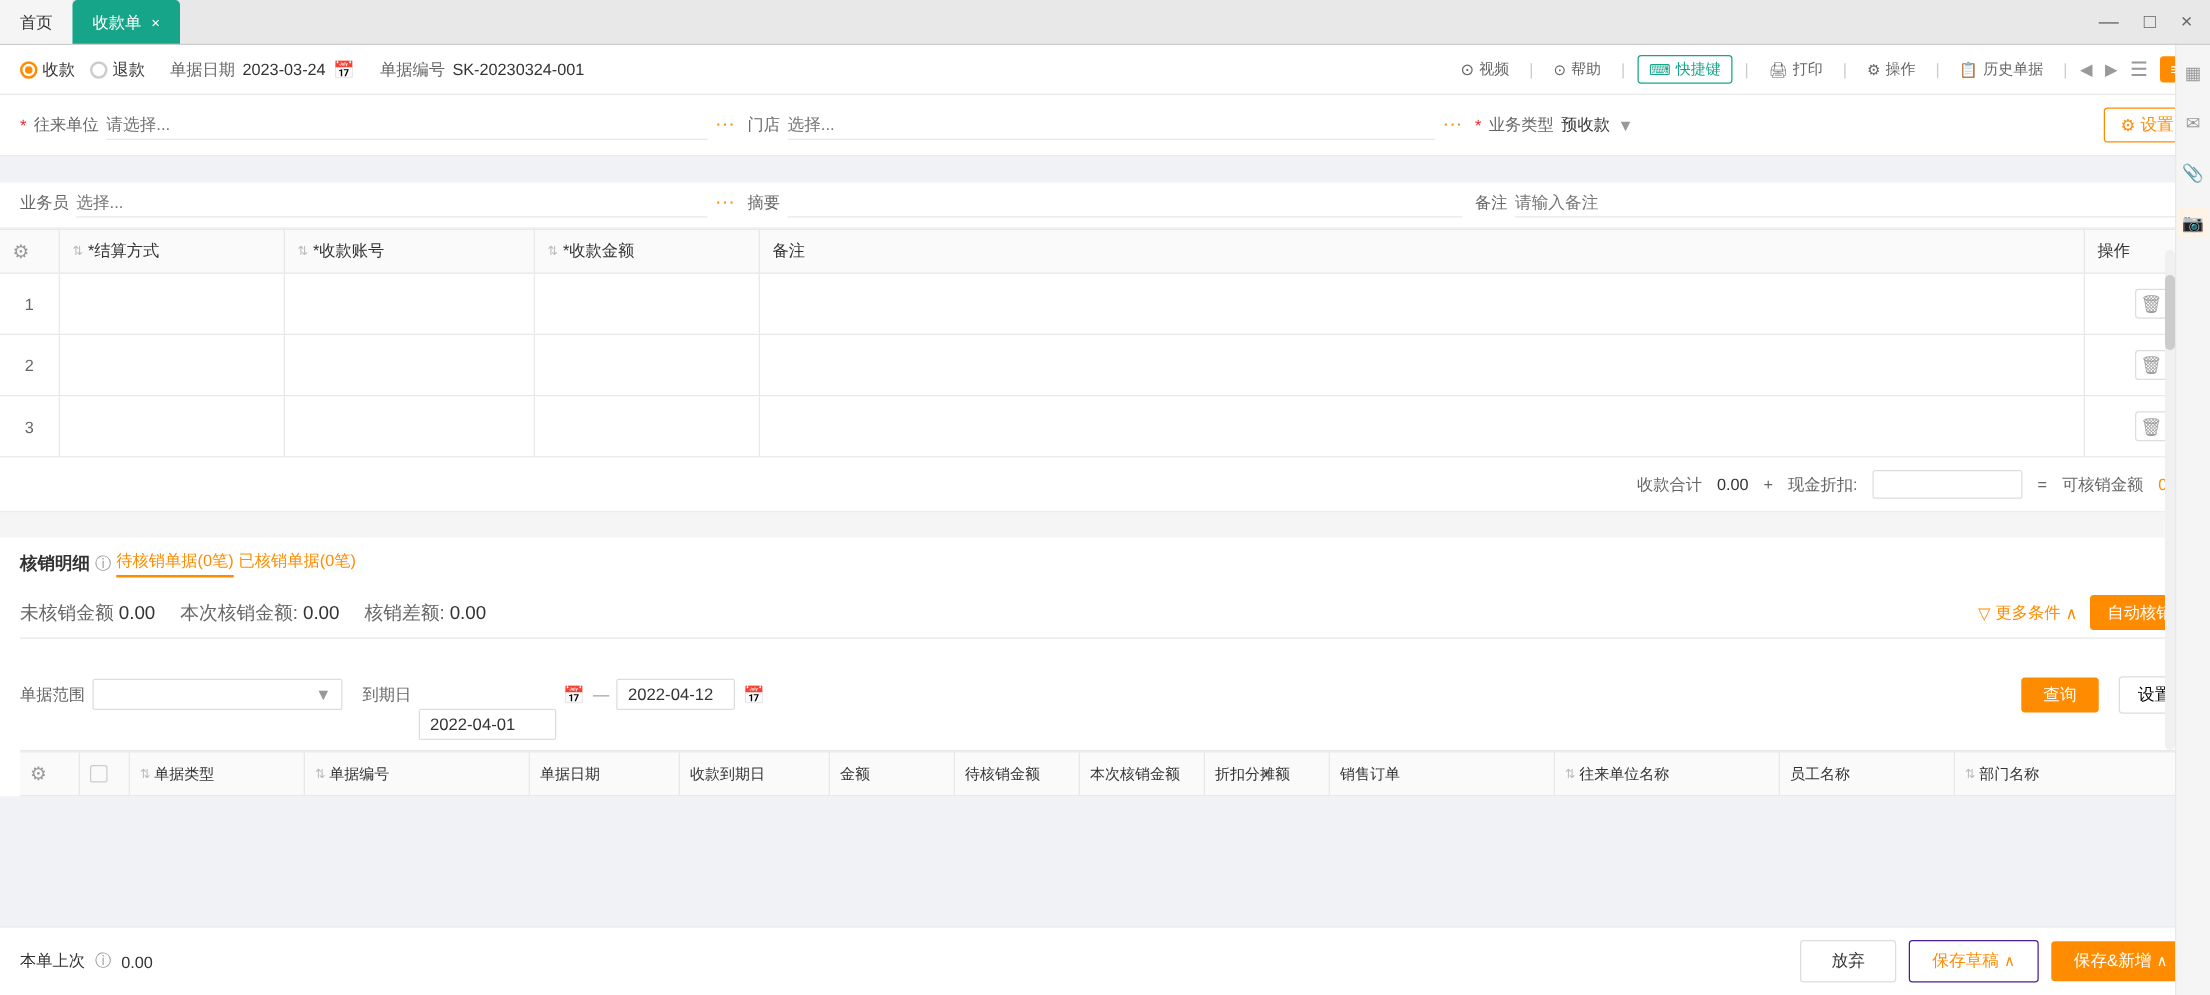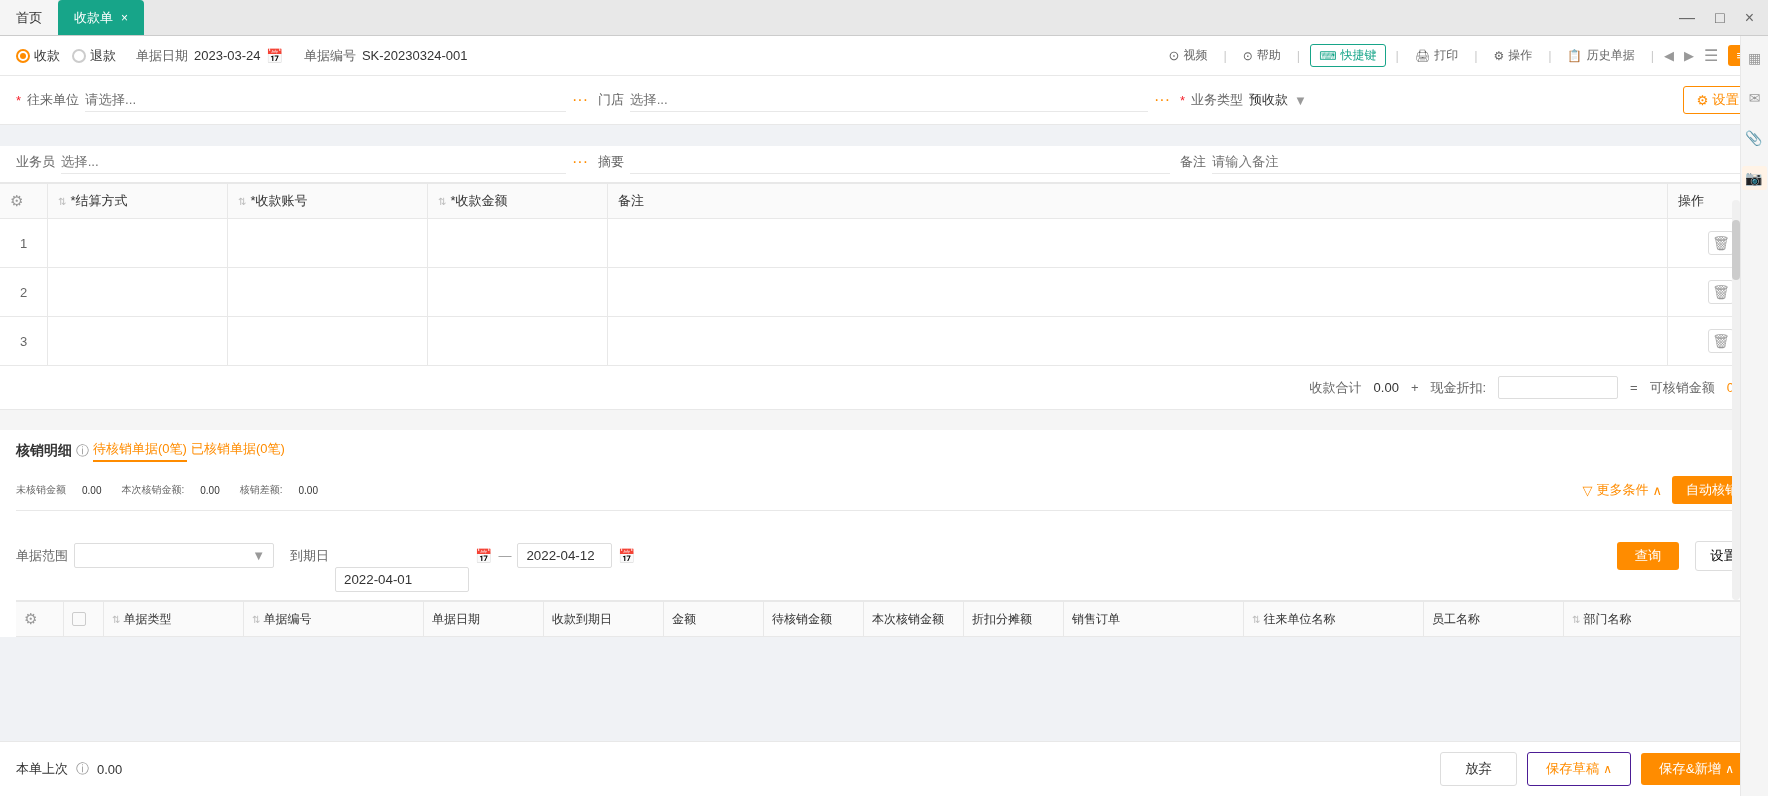--- a/index.html
+++ b/index.html
@@ -64,21 +64,21 @@
 
     
     .hexiao-section { background: #fff; padding: 10px 16px 0; }
     .hexiao-header { display: flex; align-items: center; gap: 4px; margin-bottom: 8px; }
     .section-title { font-size: 14px; font-weight: 600; color: #333; }
     .info-icon { color: #999; cursor: pointer; }
     .tab-link { color: #ff8c00; cursor: pointer; font-size: 13px; border-bottom: 2px solid transparent; padding-bottom: 2px; }
     .tab-link.active-tab { border-bottom-color: #ff8c00; }
 
     .hexiao-stats { display: flex; align-items: center; gap: 20px; padding: 6px 0; }
-    .stat-item { display: flex; align-items: center; gap: 16px; font-size: 10px; }
+    .stat-item { display: flex; align-items: center; gap: 4px; font-size: 15px; }
     .stat-label { color: #666; }
     .stat-val { color: #333; }
 
     .filter-row { display: flex; align-items: center; justify-content: flex-end; gap: 10px; padding: 6px 0; }
     .filter-link { color: #ff8c00; cursor: pointer; font-size: 13px; display: flex; align-items: center; gap: 4px; }
     .auto-btn { background: #ff8c00; color: #fff; border: none; padding: 5px 14px; border-radius: 3px; cursor: pointer; font-size: 13px; }
 
     .query-row { display: flex; align-items: center; gap: 16px; padding: 8px 0; border-top: 1px solid #e8e8e8; border-bottom: 1px solid #e8e8e8; }
     .query-field { display: flex; align-items: center; gap: 6px; }
     .query-input { border: 1px solid #ddd; padding: 4px 8px; border-radius: 2px; color: #333; }
@@ -351,21 +351,21 @@
   <div class="query-row">
     <div class="query-field">
       <span class="stat-label">单据范围</span>
       <div class="dropdown-select">
         <span style="flex:1;"></span>
         <span style="color:#999;">▼</span>
       </div>
     </div>
     <div class="date-range">
       <span class="stat-label">到期日</span>
-      <input class="query-input" type="text" value="2022-04-01" style="width: 134px; margin-top: 48px;">
+      <input class="query-input" type="text" value="2022-04-01" style="width: 110px; margin-top: 48px;">
       <span class="cal-icon">📅</span>
       <span class="date-sep">—</span>
       <input class="query-input" type="text" value="2022-04-12" style="width: 95px;">
       <span class="cal-icon">📅</span>
     </div>
     <button class="query-btn">查询</button>
     <button class="setting-btn2">设置</button>
   </div>
 
   <div class="bottom-table-header">

